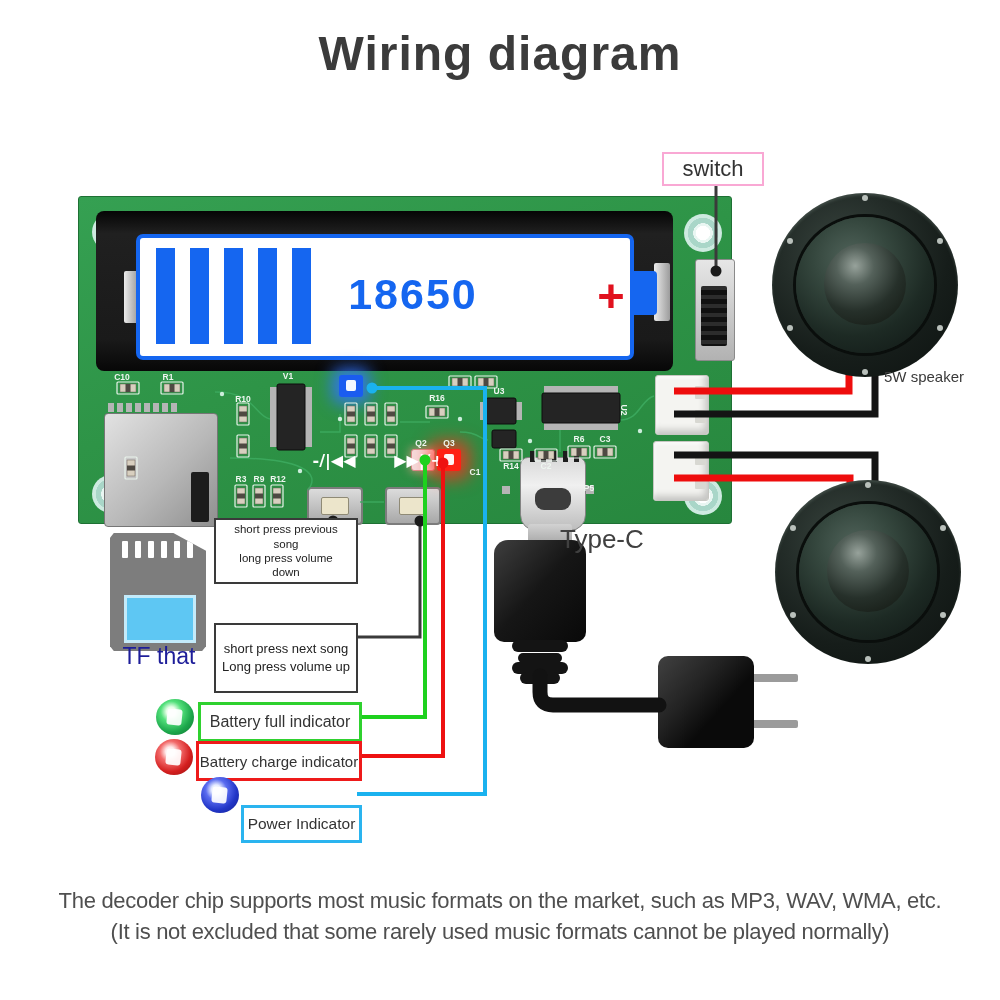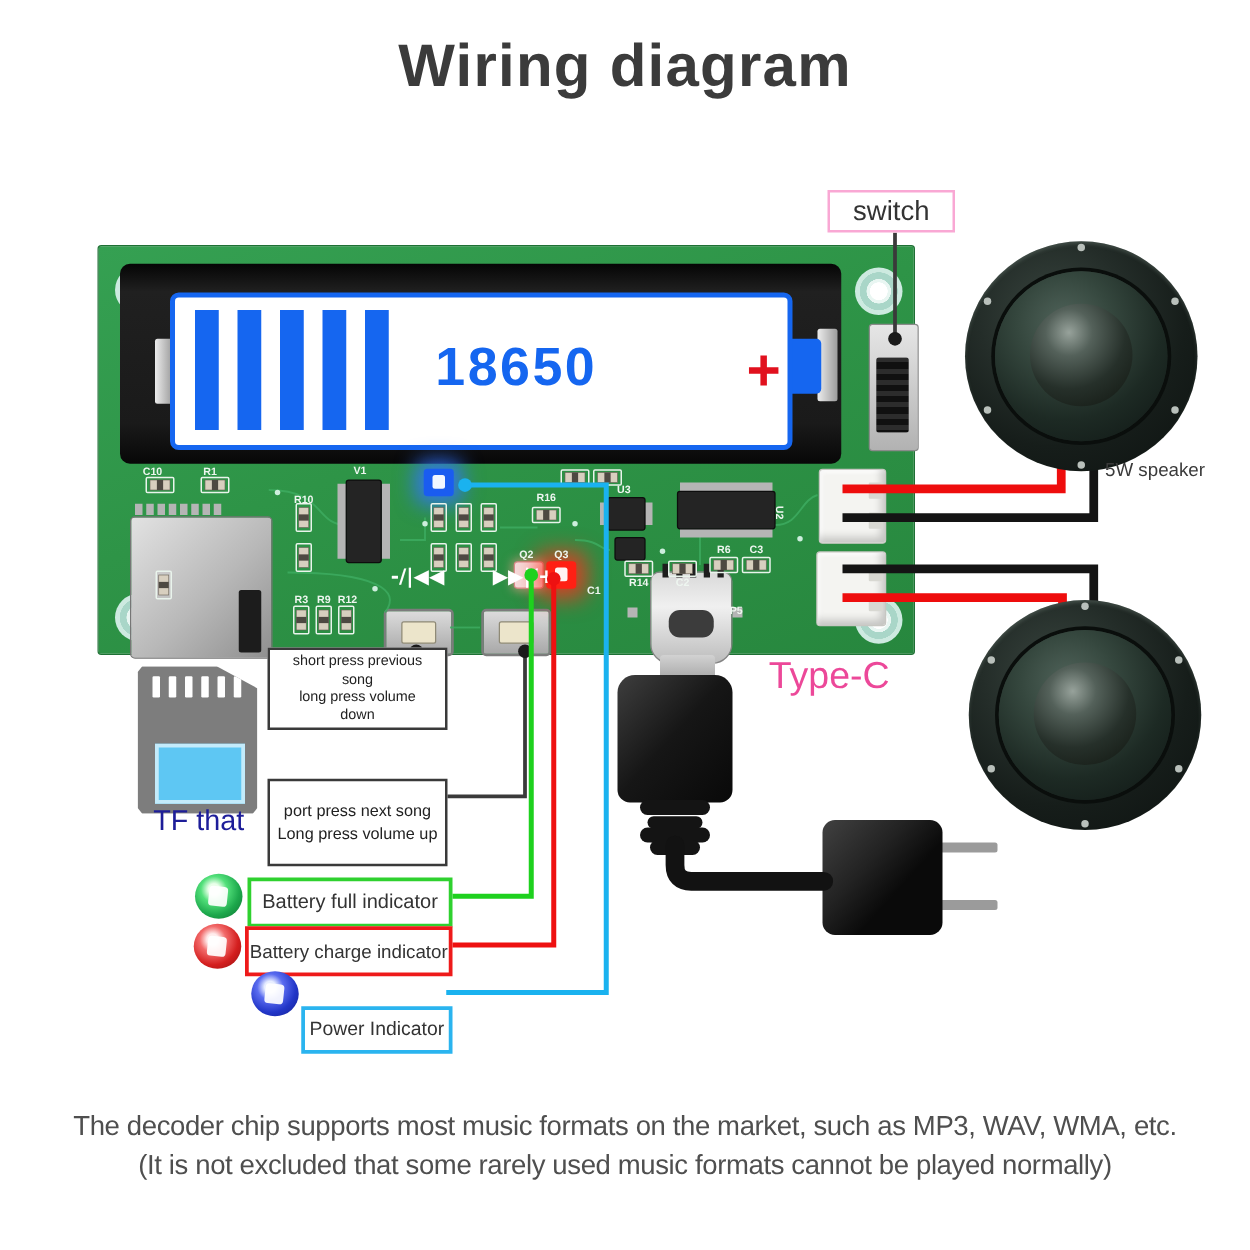--- a/index.html
+++ b/index.html
@@ -112,21 +112,21 @@
               background:linear-gradient(180deg,#d2d2d2,#9a9a9a);border-radius:3px;}
   .plug-body{left:494px;top:540px;width:92px;height:102px;z-index:4;border-radius:14px 14px 10px 10px;
              background:linear-gradient(132deg,#3e3e3e 0%,#161616 48%,#090909 100%);}
   .rib{background:#141414;border-radius:6px;z-index:4;}
   .adapter{left:658px;top:656px;width:96px;height:92px;z-index:4;border-radius:10px;
            background:linear-gradient(132deg,#414141 0%,#222 38%,#0a0a0a 62%);}
   .prong{background:#9b9b9b;border-radius:2px;z-index:3;}
 
   
   .spk-label{left:884px;top:368px;font-size:15px;color:#3a3a3a;z-index:7;}
-  .typec-label{left:615px;top:524px;font-size:30px;color:#ec4899;z-index:7;}
+  .typec-label{left:560px;top:524px;font-size:26px;color:#404040;z-index:7;}
   .charger-note{left:500px;top:768px;width:495px;font-size:20px;color:#454545;letter-spacing:-0.2px;z-index:7;}
   .footer{left:0;top:885px;width:1000px;text-align:center;font-size:22px;color:#4f4f4f;
           line-height:1.42;letter-spacing:-0.3px;}
 
   
   .overlay{left:0;top:0;width:1000px;height:1000px;pointer-events:none;}
   .svg-board{z-index:2;}
   .svg-wires{z-index:5;}
   .w-red{stroke:#ee0d0d;stroke-width:7;fill:none;}
   .w-blk{stroke:#141414;stroke-width:7;fill:none;}
@@ -453,21 +453,21 @@
     </div>
     <div class="abs tf-label"></div>
   </div>
   <div class="abs tf-text">TF that</div>
 
   <div class="abs note note1">
     <div class="note-line">short press previous song</div>
     <div class="note-line">long press volume down</div>
   </div>
   <div class="abs note note2">
-    <div class="note-line">port press next song</div>
+    <div class="note-line">short press next song</div>
     <div class="note-line">Long press volume up</div>
   </div>
 
   <div class="abs led-badge badge-green">
     <div class="abs badge-core"></div>
   </div>
   <div class="abs ind-box ind-full">Battery full indicator</div>
   <div class="abs led-badge badge-red">
     <div class="abs badge-core"></div>
   </div>

